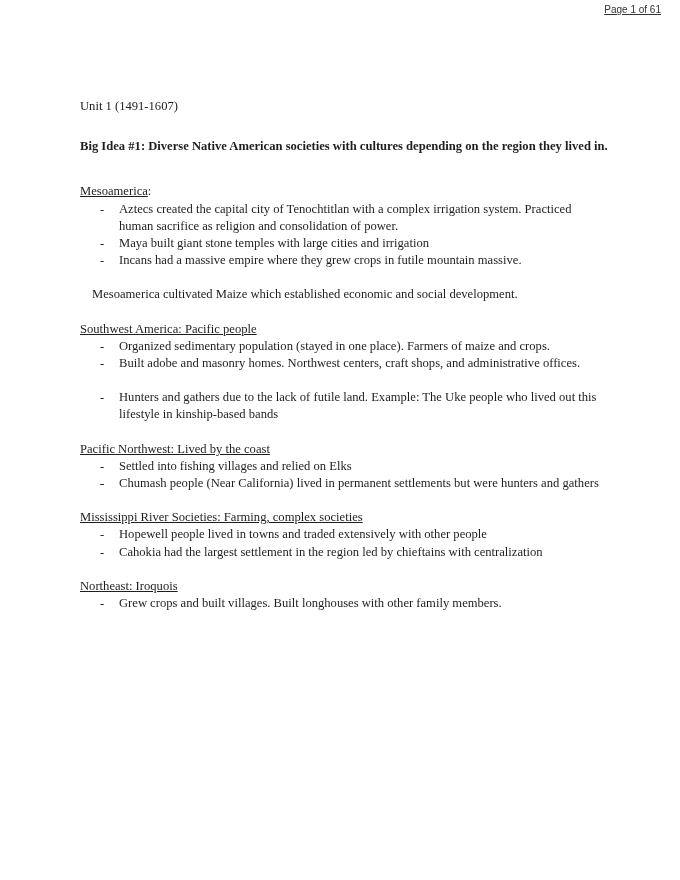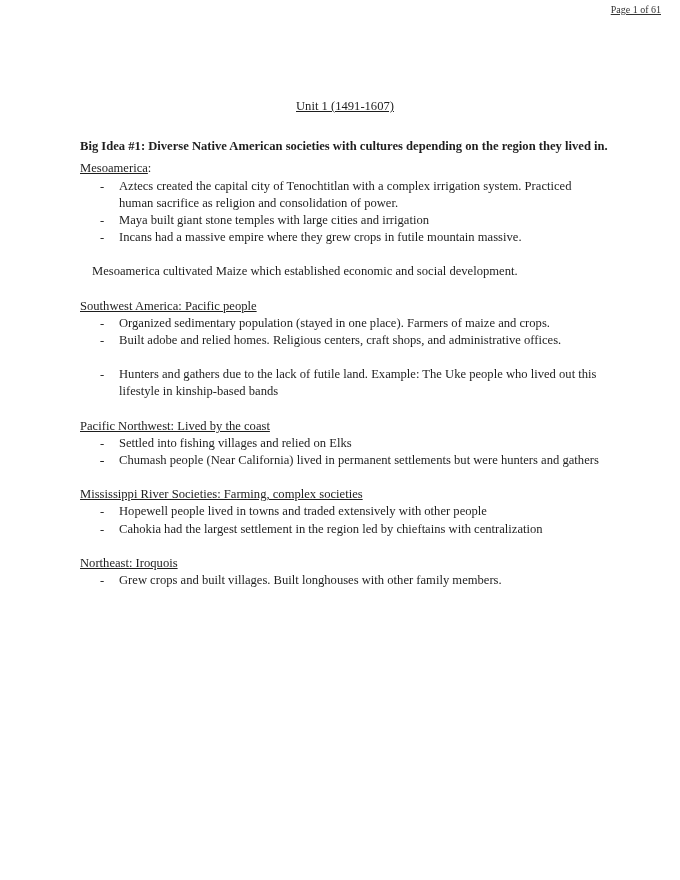--- a/index.html
+++ b/index.html
@@ -7,34 +7,34 @@
       width: 680px; height: 880px;
       background: #ffffff;
       position: relative;
       overflow: hidden;
       font-family: "Liberation Serif", "DejaVu Serif", serif;
       color: #1e1e1e;
     }
     .page-number {
       position: absolute;
       top: 4px; right: 19px;
-      font-family: Liberation Serif, serif;
+      font-family: Liberation Sans, sans-serif;
       font-size: 10px;
       color: #333;
       text-decoration: underline;
     }
     .content {
       position: absolute;
       left: 80px; top: 98px;
       width: 530px;
       font-size: 12.6px;
       line-height: 17.2px;
     }
-    .unit-title { text-decoration: underline; margin: 0 0 23px 0; text-align: center; }
-    .big-idea { font-weight: bold; margin: 0 0 5px 0; }
+    .unit-title { margin: 0 0 23px 0; }
+    .big-idea { font-weight: bold; margin: 0 0 28px 0; }
     .section { margin: 0 8px 17px 0; }
     .section-heading { text-decoration: underline; }
     ul.bullets { list-style: none; margin: 0; padding: 0; }
     ul.bullets li { position: relative; padding-left: 39px; }
     ul.bullets li .dash {
       position: absolute; left: 20px; top: 0;
     }
     .para { margin: 0 0 17px 12px; }
   </style>
 </head>
@@ -54,21 +54,21 @@
       <li><span class="dash">-</span><span>Incans had a massive empire where they grew crops in futile mountain massive.</span></li>
     </ul>
   </div>
 
   <div class="para">Mesoamerica cultivated Maize which established economic and social development.</div>
 
   <div class="section">
     <div><span class="section-heading">Southwest America: Pacific people</span></div>
     <ul class="bullets">
       <li><span class="dash">-</span><span>Organized sedimentary population (stayed in one place).  Farmers of maize and crops.</span></li>
-      <li><span class="dash">-</span><span>Built adobe and relied homes. Religious centers, craft shops, and administrative offices.</span></li>
+      <li><span class="dash">-</span><span>Built adobe and masonry homes. Northwest centers, craft shops, and administrative offices.</span></li>
     </ul>
   </div>
 
   <div class="section">
     <ul class="bullets">
       <li><span class="dash">-</span><span>Hunters and gathers due to the lack of futile land.  Example: The Uke people who lived out this lifestyle in kinship-based bands</span></li>
     </ul>
   </div>
 
   <div class="section">

